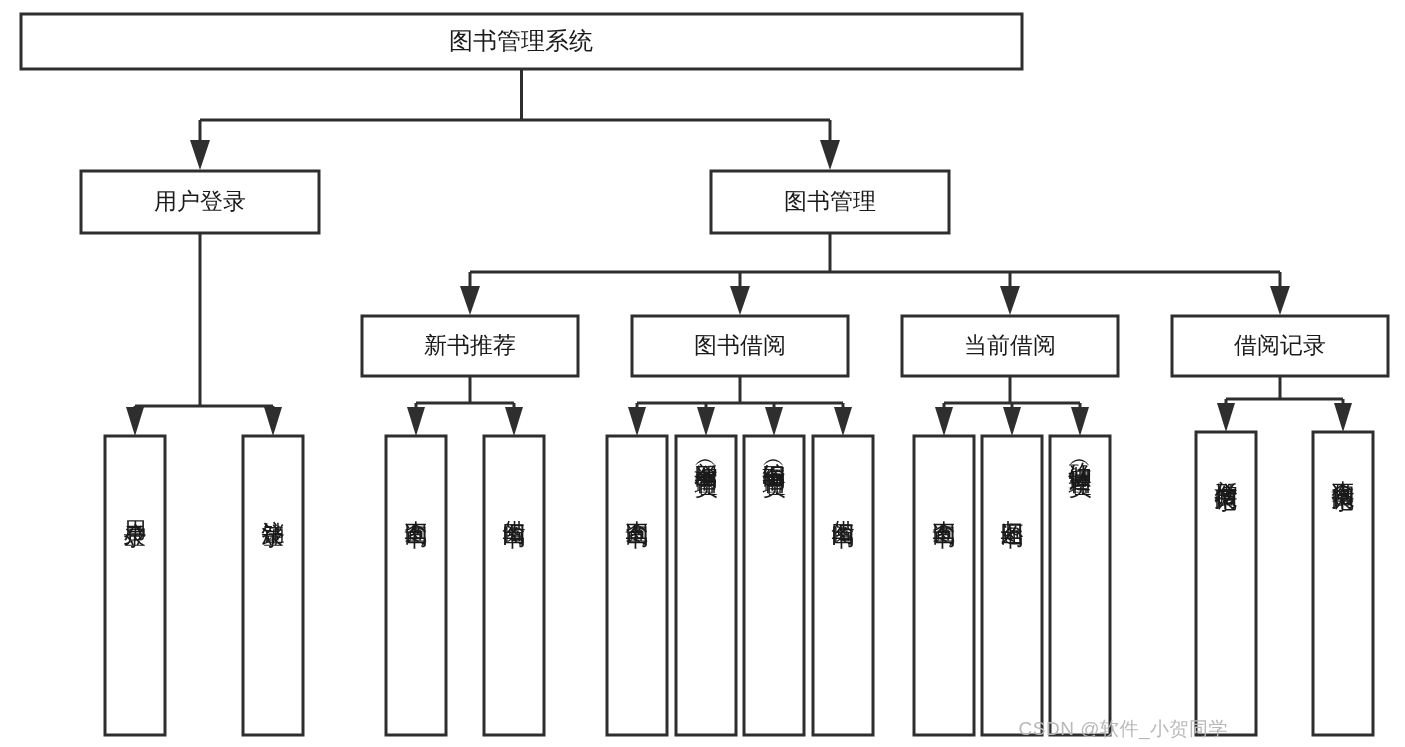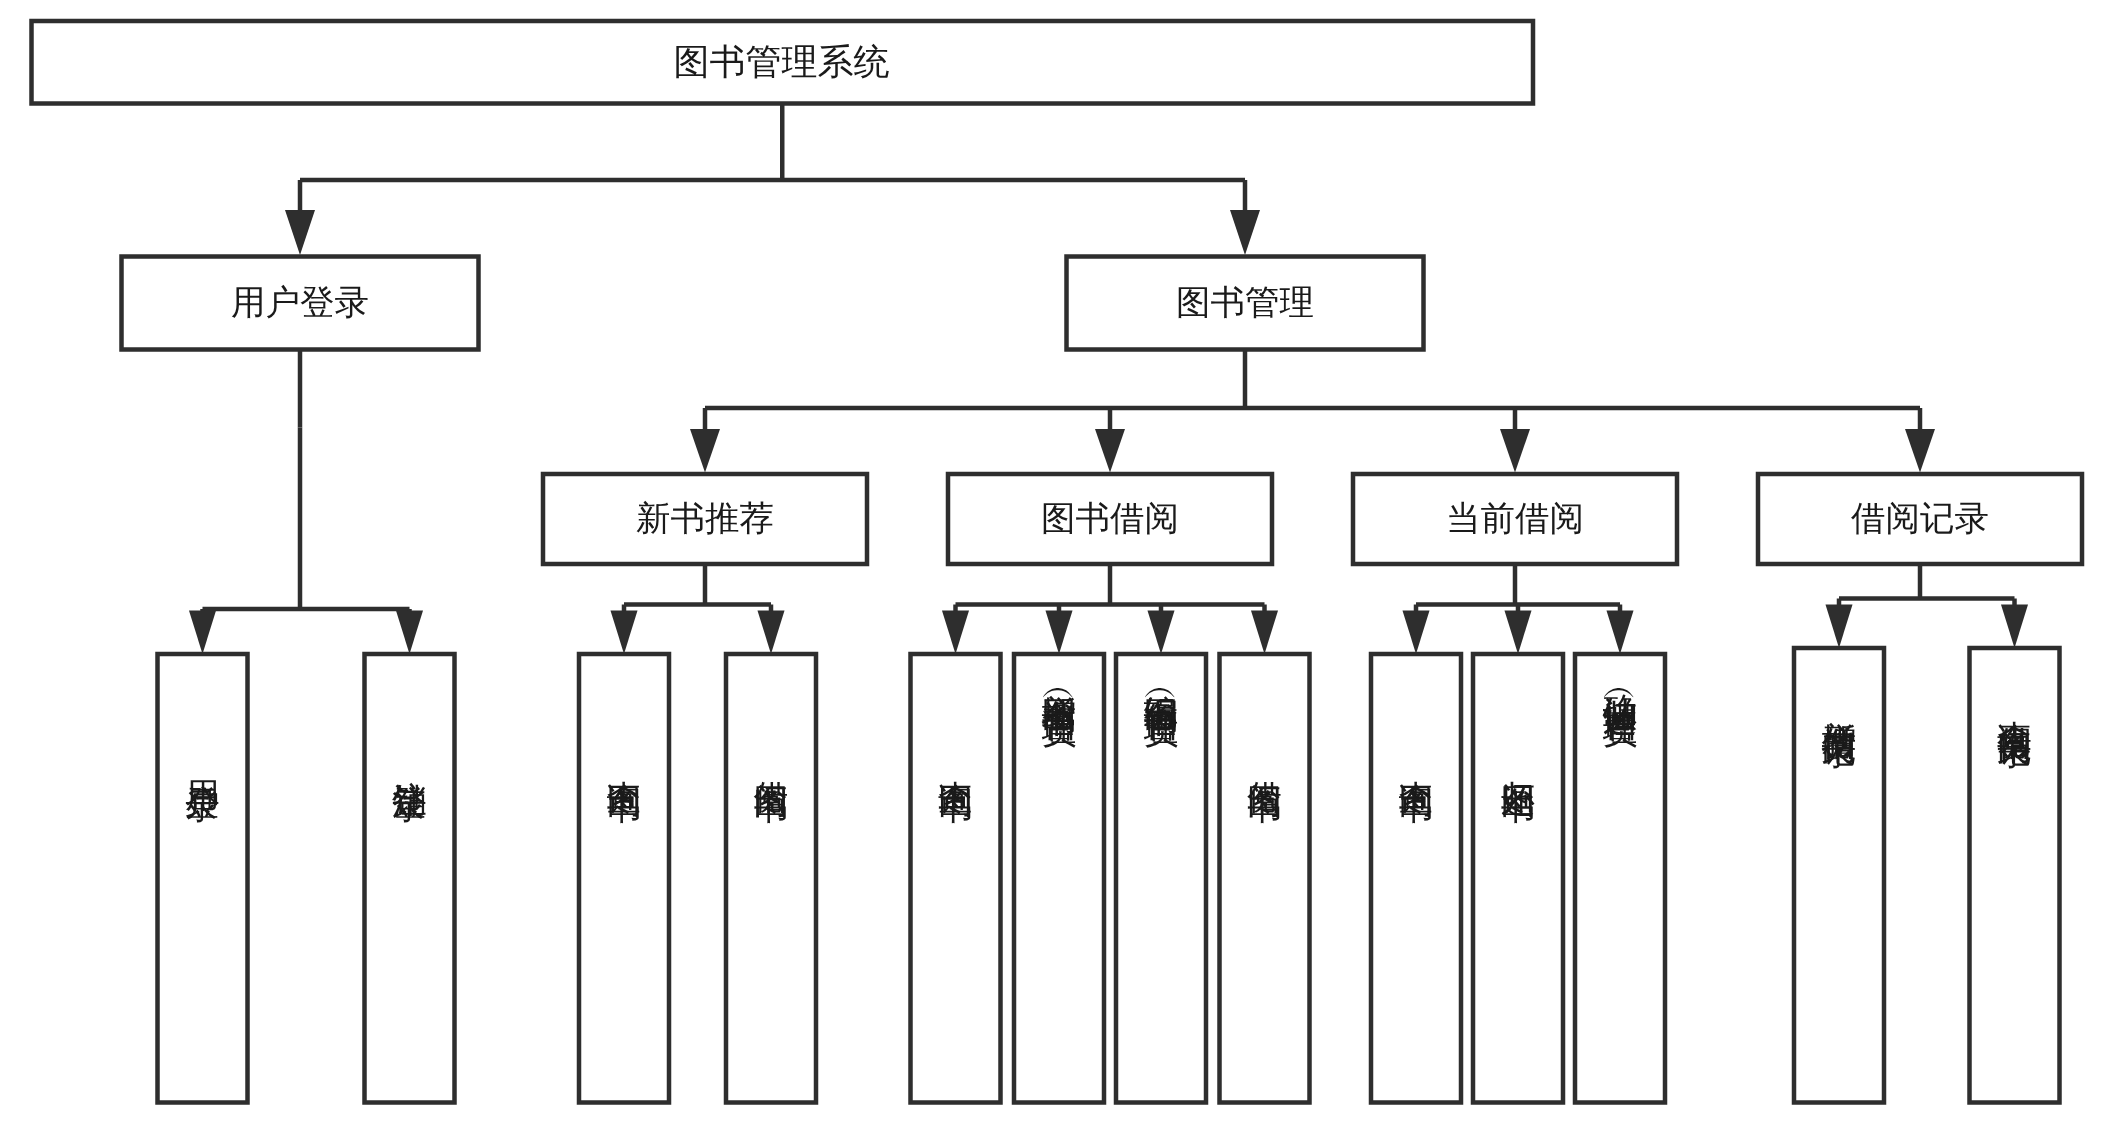--- a/index.html
+++ b/index.html
@@ -247,13 +247,14 @@
     <span class="vert-label" style="margin-top:8px;">确认归还（管理员）</span>
   </div>
 
   <div class="vert-label-wrap" style="left:1196px; top:432px; width:60px; height:303px;">
     <span class="vert-label" style="margin-top:30px;">新增借阅记录</span>
   </div>
   <div class="vert-label-wrap" style="left:1313px; top:432px; width:60px; height:303px;">
     <span class="vert-label" style="margin-top:30px;">查询借阅记录</span>
   </div>
 
+  <div class="watermark">CSDN @软件_小贺同学</div>
 </div>
 
 </body></html>

